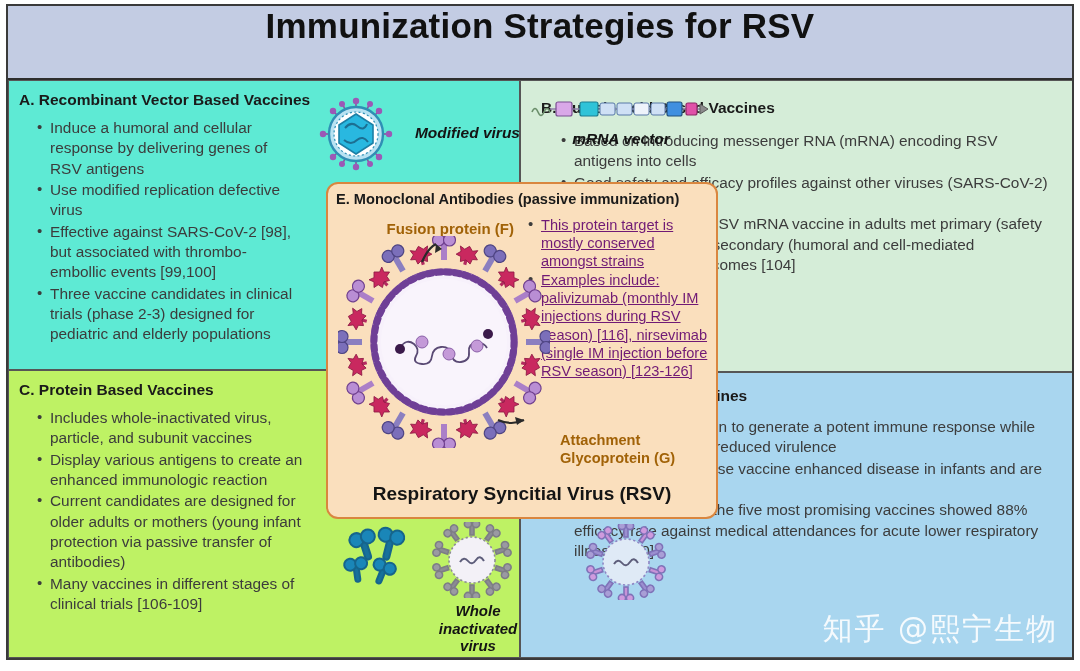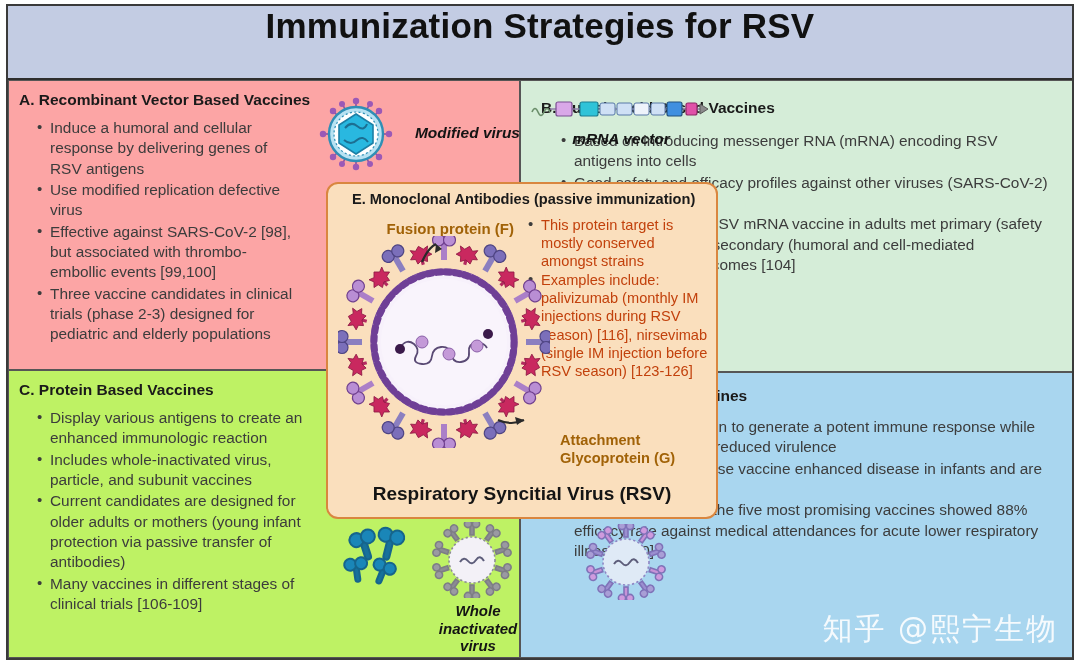--- a/index.html
+++ b/index.html
@@ -29,21 +29,21 @@
   #title-bar .title-text {
     font-size: 35px; font-weight: bold; color: #111111;
     letter-spacing: .2px;
   }
   
   .panel {
     position: absolute;
     border: 1px solid #565656;
     overflow: hidden;
   }
-  #panel-a { left: 0;   top: 74px;  width: 512px; height: 290px; background: #fca5a5; }
+  #panel-a { left: 0;   top: 74px;  width: 512px; height: 290px; background: #5eead4; }
   #panel-b { left: 512px; top: 74px; width: 556px; height: 292px; background: #d5edd8; }
   #panel-c { left: 0;   top: 364px; width: 512px; height: 288px; background: #bef264; }
   #panel-d { left: 512px; top: 366px; width: 556px; height: 286px; background: #a9d6ef; }
 
   .panel-heading {
     font-size: 15.5px; font-weight: bold; color: #1a1a1a;
     padding: 10px 0 0 10px;
   }
   #panel-b .panel-heading, #panel-d .panel-heading { padding-left: 20px; }
   ul.bullets {
@@ -74,30 +74,30 @@
     left: 318px; top: 176px;
     width: 392px; height: 337px;
     background: #fadfbd;
     border: 2px solid #d9863f;
     border-radius: 12px;
     overflow: hidden;
     z-index: 5;
   }
   #panel-e .panel-heading {
     font-size: 14.6px; font-weight: bold; color: #1a1a1a;
-    padding: 7px 0 0 24px;
+    padding: 7px 0 0 8px;
   }
   #panel-e ul.bullets {
     position: absolute;
     left: 190px; top: 32px;
     width: 202px;
     padding: 0 8px 0 10px;
     margin: 0;
   }
-  #panel-e ul.bullets li { font-size: 14.6px; line-height: 1.24; color: #c2410c; }
+  #panel-e ul.bullets li { font-size: 14.6px; line-height: 1.24; color: #701a75; text-decoration: underline; }
 
   .label-italic {
     position: absolute;
     font-weight: bold;
     color: #a16207;
   }
   #fusion-protein-label { left: 18px; top: 36px; width: 168px; font-size: 15px; text-align: right; }
   #attachment-label { left: 232px; top: 248px; width: 150px; font-size: 14.6px; line-height: 1.2; }
   #rsv-caption {
     position: absolute; left: 0; bottom: 12px; width: 100%;
@@ -158,22 +158,22 @@
     <ul class="bullets" style="margin-top:14px;">
       <li>Based on introducing messenger RNA (mRNA) encoding RSV antigens into cells</li>
       <li>Good safety and efficacy profiles against other viruses (SARS-CoV-2) [101-103]</li>
       <li>Phase 1 trial for an RSV mRNA vaccine in adults met primary (safety and tolerability) and secondary (humoral and cell-mediated immonogenicity) outcomes [104]</li>
     </ul>
   </div>
 
   <div class="panel" id="panel-c">
     <div class="panel-heading">C. Protein Based Vaccines</div>
     <ul class="bullets">
+      <li>Includes whole-inactivated virus, particle, and subunit vaccines</li>
       <li>Display various antigens to create an enhanced immunologic reaction</li>
-      <li>Includes whole-inactivated virus, particle, and subunit vaccines</li>
       <li>Current candidates are designed for older adults or mothers (young infant protection via passive transfer of antibodies)</li>
       <li>Many vaccines in different stages of clinical trials [106-109]</li>
     </ul>
   </div>
 
   <div class="panel" id="panel-d">
     <div class="panel-heading" style="padding-top:14px;">D. Live Attenuated Vaccines</div>
     <ul class="bullets" style="margin-top:12px;">
       <li>Mimic natural infection to generate a potent immune response while being attenuated for reduced virulence</li>
       <li>Do not appear to cause vaccine enhanced disease in infants and are considered safe</li>

